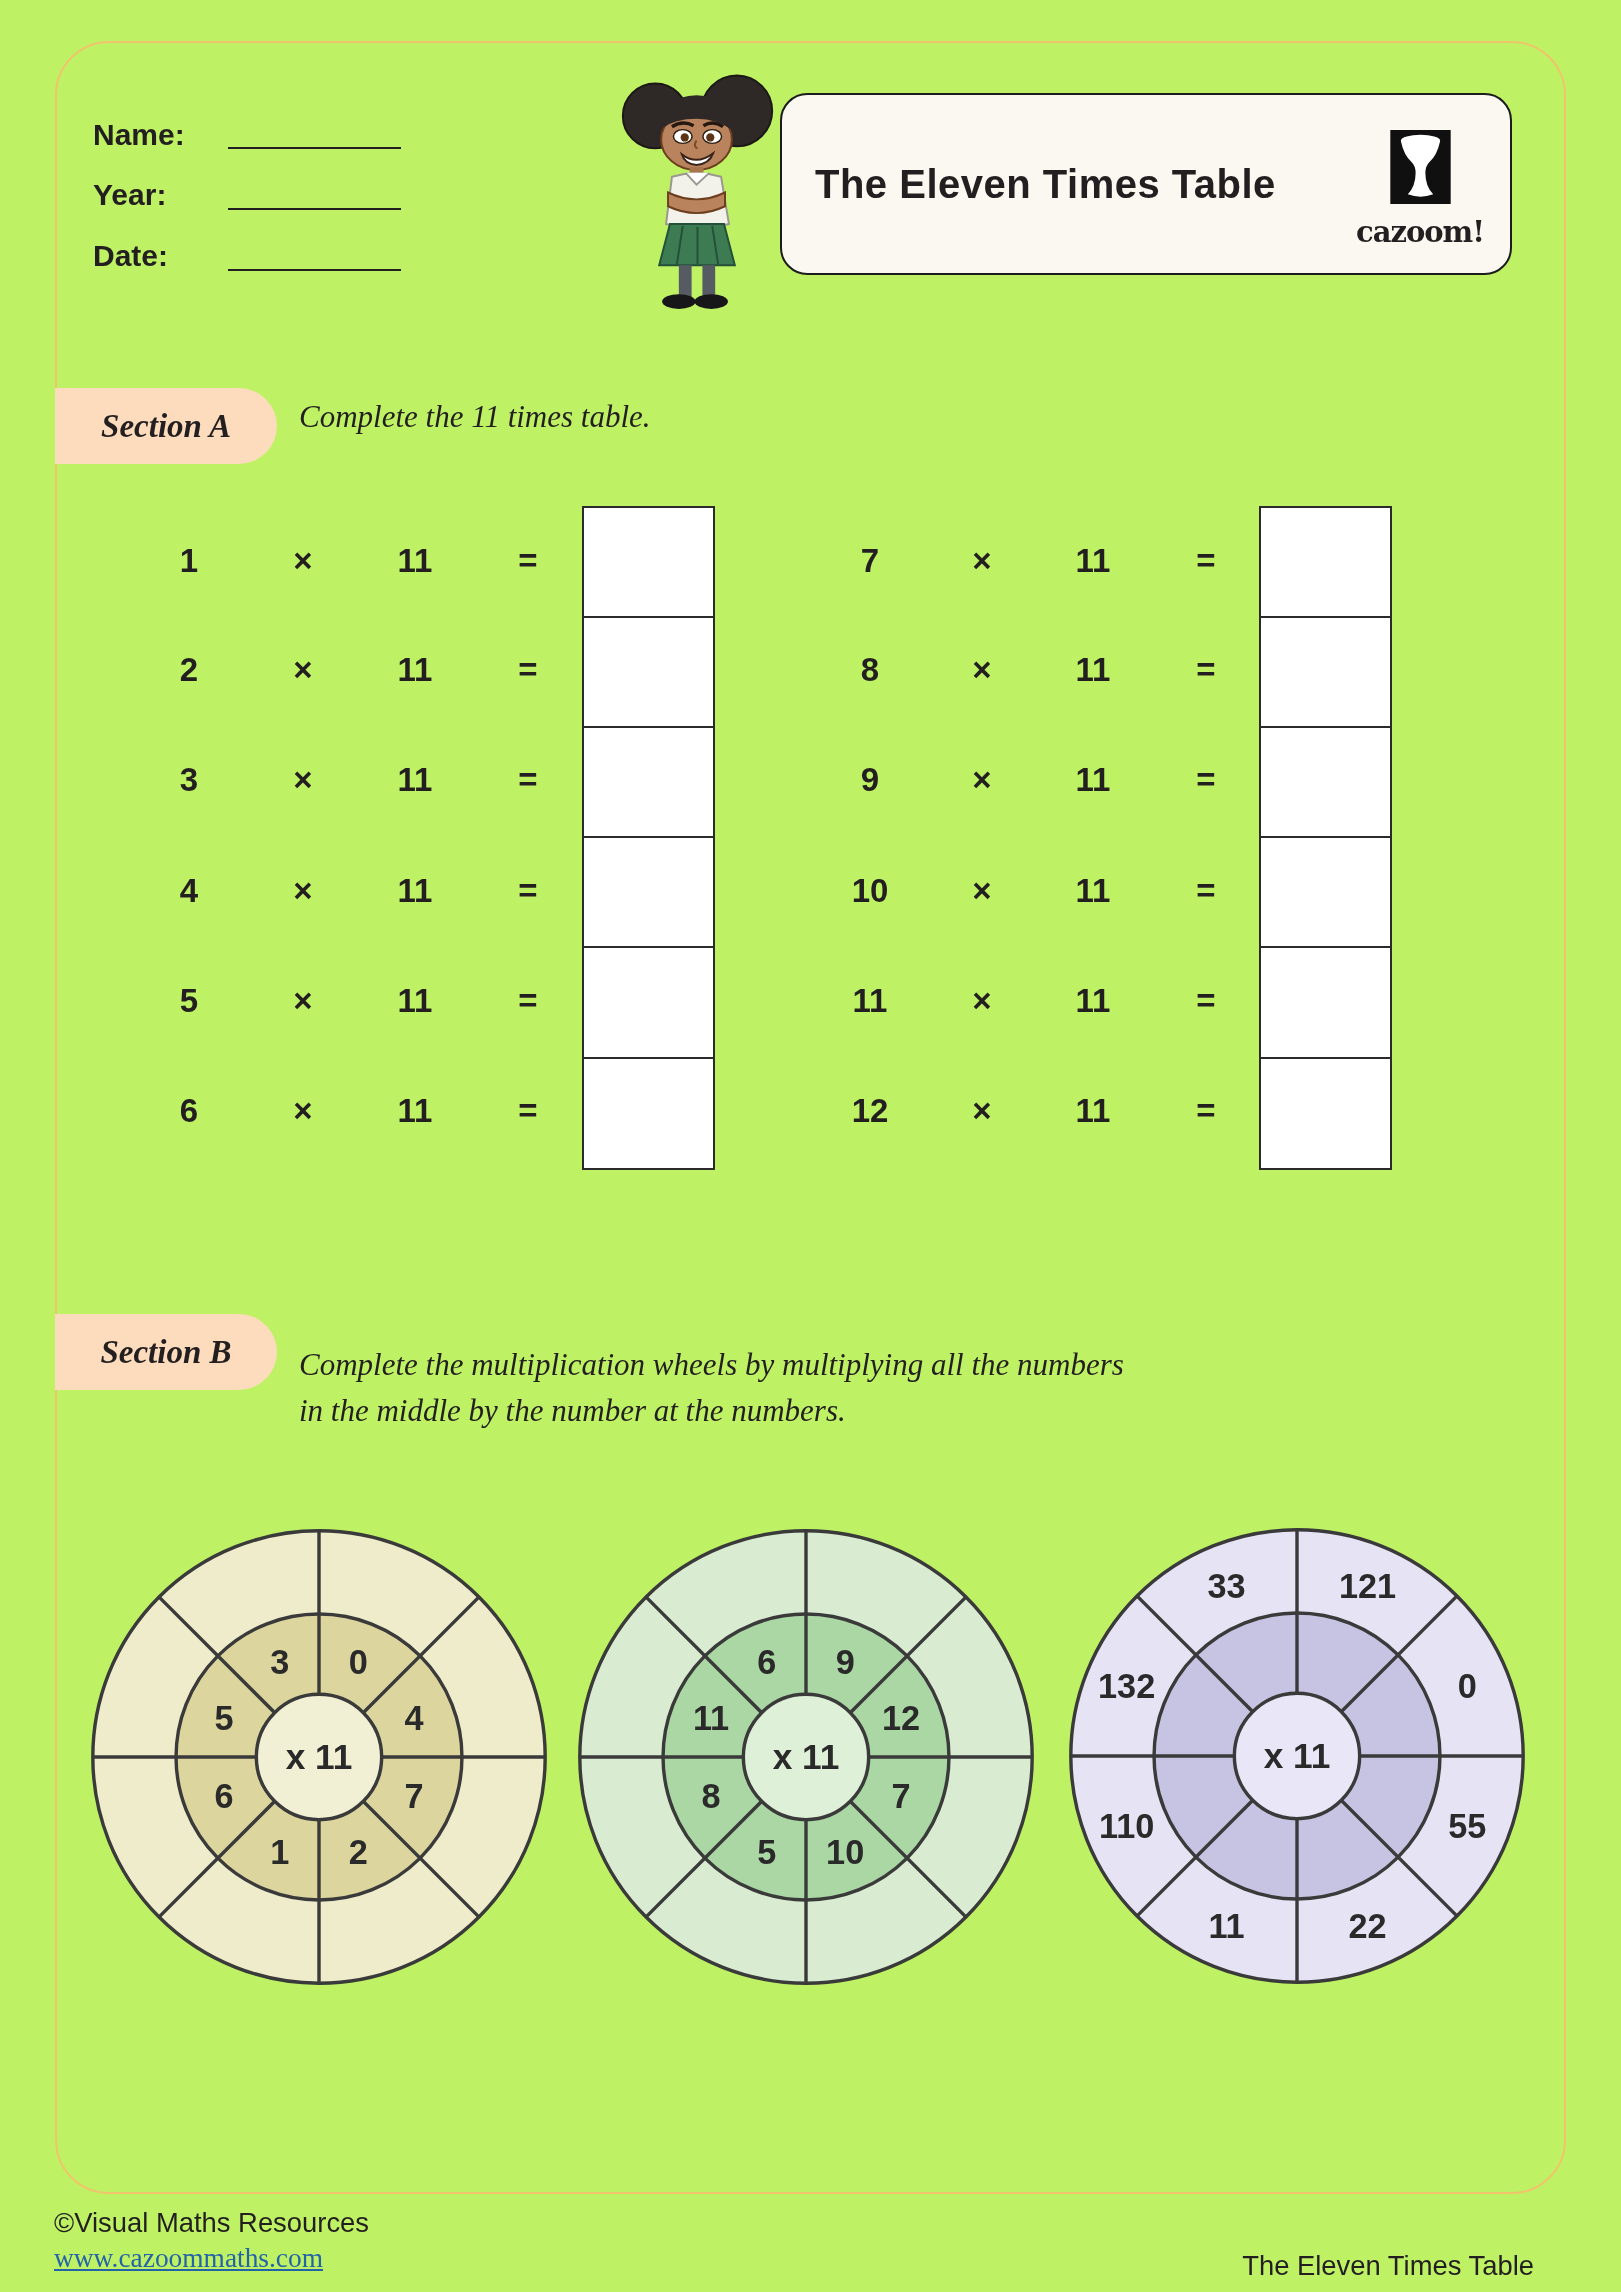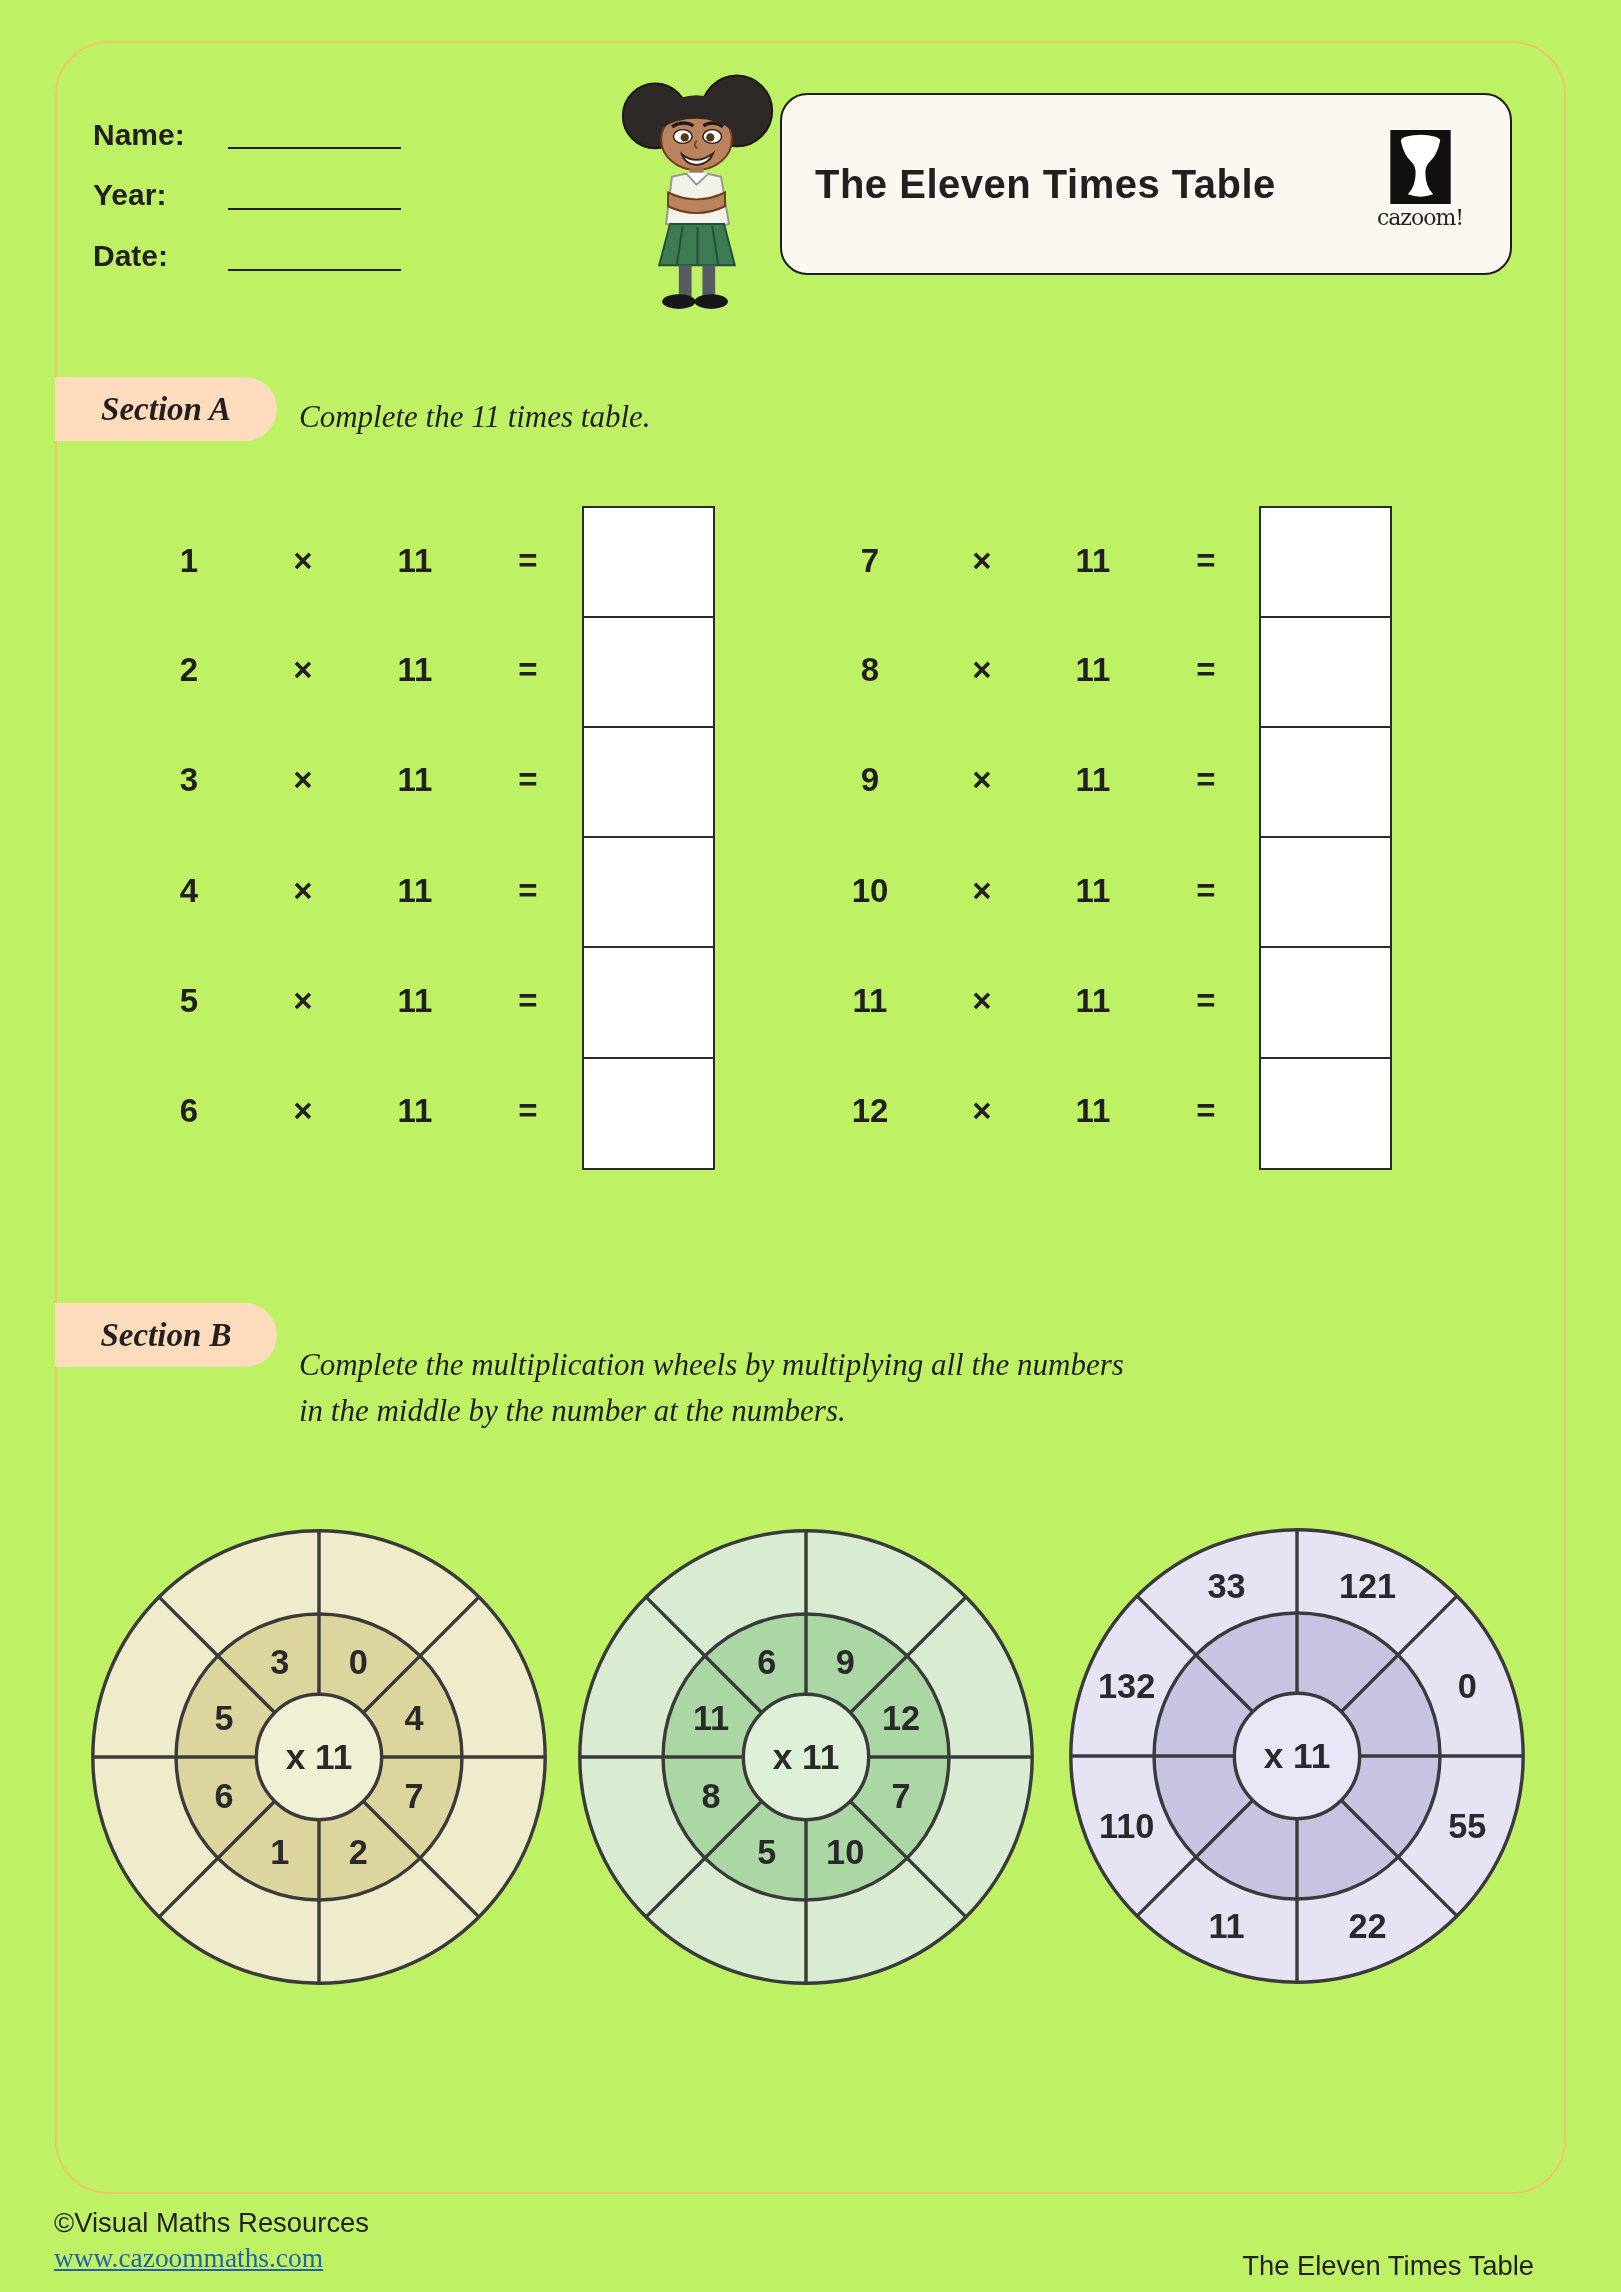--- a/index.html
+++ b/index.html
@@ -10,26 +10,26 @@
   
   .hdr-label{position:absolute;font-size:30px;font-weight:bold;}
   .hdr-line{position:absolute;left:228px;width:173px;height:0;border-bottom:2.9px solid #231f20;}
   .girl{position:absolute;left:614px;top:74px;width:167px;height:237px;}
   .title-box{position:absolute;left:780px;top:93px;width:732px;height:182px;background:#faf8f0;
              border:2.9px solid #1c1c1c;border-radius:27.4px;box-sizing:border-box;}
   .title-text{position:absolute;left:33px;top:50%;transform:translateY(-50%);
               font-size:40px;font-weight:bold;letter-spacing:0.5px;white-space:nowrap;}
   .logo{position:absolute;right:23.5px;top:35px;width:133px;text-align:center;}
   .logo-drum{width:61px;height:74px;display:block;margin:0 auto;}
-  .logo-text{font-family:"DejaVu Serif",serif;font-weight:normal;font-size:22px;
-             letter-spacing:-1px;margin-top:1px;}
-  
-  .badge{position:absolute;left:55px;width:222px;height:64px;background:#fcdcbc;
+  .logo-text{font-family:"DejaVu Serif",serif;font-weight:bold;font-size:29px;
+             letter-spacing:-1px;margin-top:11px;}
+  
+  .badge{position:absolute;left:55px;width:222px;height:76px;background:#fcdcbc;
          border-radius:0 43px 43px 0;display:flex;align-items:center;justify-content:center;
-         font-family:"Liberation Serif",serif;font-style:italic;font-weight:bold;font-size:33px;}
+         font-family:"Liberation Serif",serif;font-style:italic;font-weight:bold;font-size:33px;margin-top:11px;}
   .instr{position:absolute;left:299px;font-family:"Liberation Serif",serif;
          font-style:italic;font-size:31px;white-space:nowrap;}
   
   .tok{position:absolute;transform:translate(-50%,-50%);font-size:33px;font-weight:bold;white-space:nowrap;}
   .box-col{position:absolute;width:133px;}
   .abox{box-sizing:border-box;height:113px;border:2.9px solid #2b2b2b;background:#ffffff;margin-top:-2.9px;}
   .abox:first-child{margin-top:0;}
   
   .wheel{position:absolute;width:470px;height:470px;}
   .wstroke{stroke:#3a3a3a;stroke-width:3.5;}

